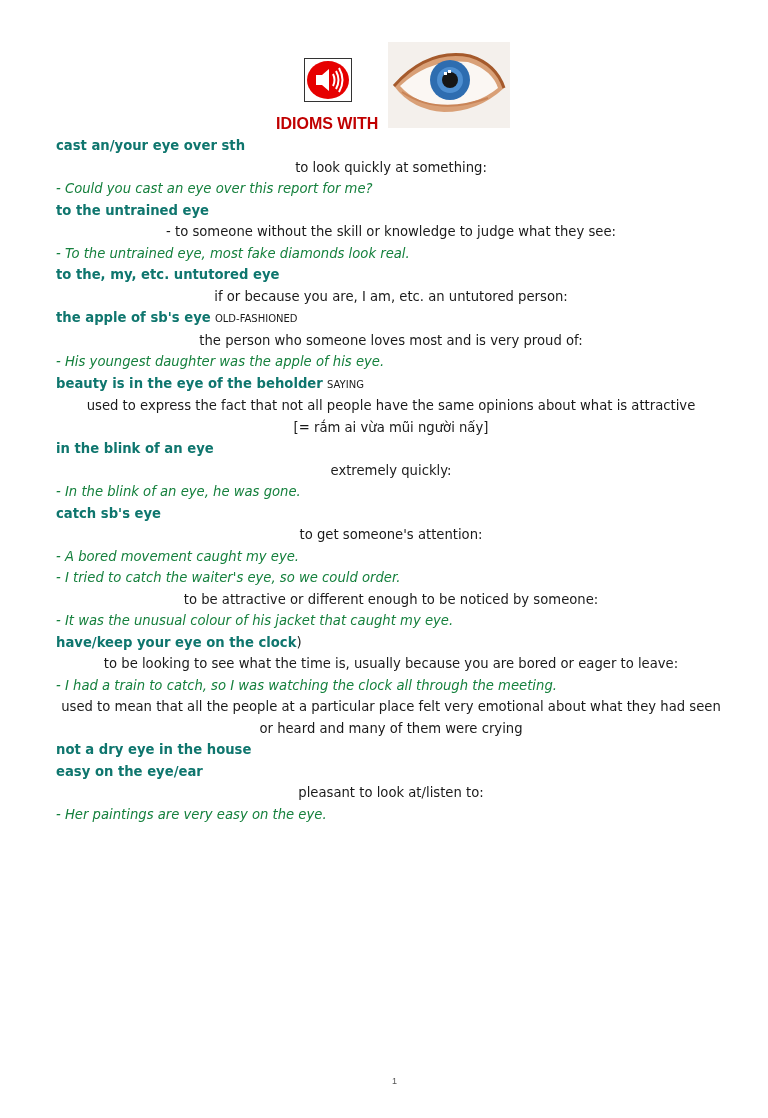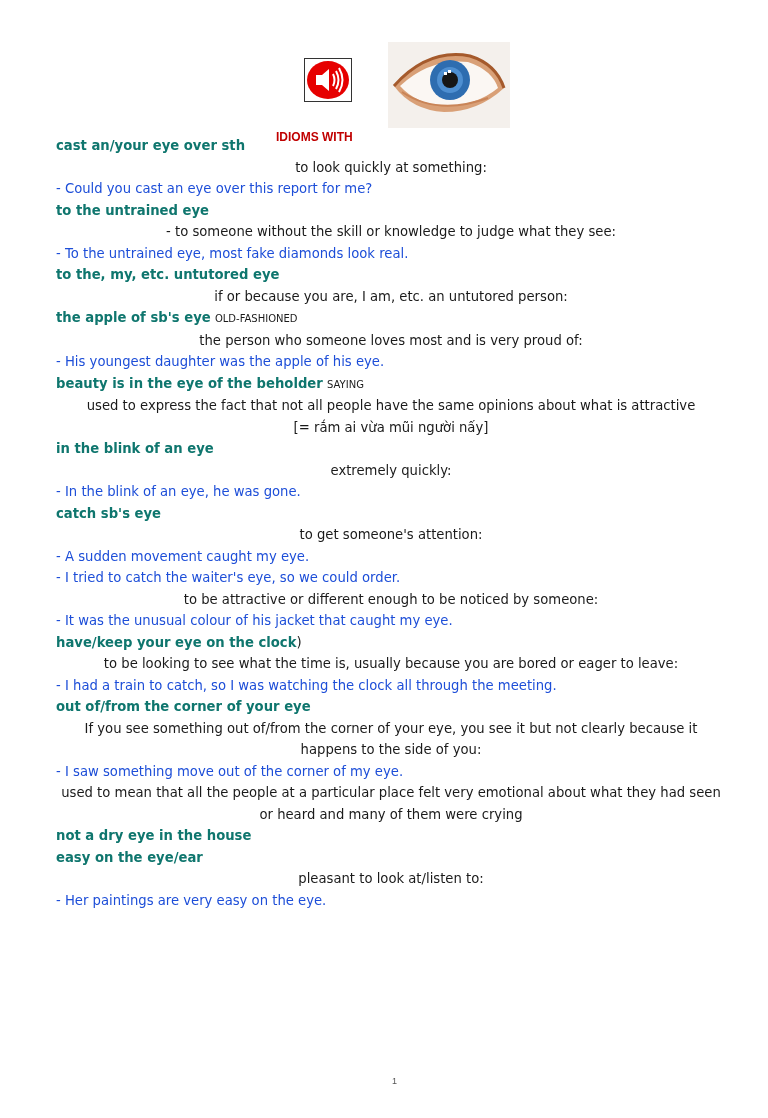--- a/index.html
+++ b/index.html
@@ -11,32 +11,32 @@
     .speaker-box {
       position: absolute; left: 304px; top: 58px; width: 48px; height: 44px;
       border: 1px solid #333; background: #fff; box-sizing: border-box;
       display: flex; align-items: center; justify-content: center;
     }
     .eye-image {
       position: absolute; left: 388px; top: 42px; width: 122px; height: 86px;
       background: #f3efec; overflow: hidden;
     }
     .title {
-      position: absolute; left: 276px; top: 130px;
-      color: #c00000; font-weight: bold; font-size: 12px;
+      position: absolute; left: 276px; top: 115px;
+      color: #c00000; font-weight: bold; font-size: 16px;
       font-family: "Liberation Sans", sans-serif;
     }
     .content {
       position: absolute; left: 56px; top: 135px; width: 670px;
       font-family: "DejaVu Sans", sans-serif; font-size: 13.2px; line-height: 21.5px;
     }
     .line { white-space: normal; margin: 0; }
     .term { color: #0f766e; font-weight: bold; }
     .def { color: #1a1a1a; text-align: center; }
-    .ex { color: #1d4ed8; }
+    .ex { color: #15803d; font-style: italic; }
     .tag { color: #1a1a1a; font-weight: normal; font-size: 10px; }
     .paren { color: #1a1a1a; font-weight: normal; }
     .pagenum {
       position: absolute; left: 392px; top: 1076px; font-size: 9px; color: #555;
       font-family: "Liberation Sans", sans-serif;
     }
   </style>
 </head>
 <body>
 
@@ -93,34 +93,29 @@
       <p class="line def">[= rắm ai vừa mũi người nấy]</p>
     </div>
     <div>
       <p class="line"><span class="term">in the blink of an eye</span></p>
       <p class="line def">extremely quickly:</p>
       <p class="line ex">- In the blink of an eye, he was gone.</p>
     </div>
     <div>
       <p class="line"><span class="term">catch sb's eye</span></p>
       <p class="line def">to get someone's attention:</p>
-      <p class="line ex">- A sudden movement caught my eye.</p>
+      <p class="line ex">- A bored movement caught my eye.</p>
       <p class="line ex">- I tried to catch the waiter's eye, so we could order.</p>
       <p class="line def">to be attractive or different enough to be noticed by someone:</p>
       <p class="line ex">- It was the unusual colour of his jacket that caught my eye.</p>
     </div>
     <div>
       <p class="line"><span class="term">have/keep your eye on the clock</span><span class="paren">)</span></p>
       <p class="line def">to be looking to see what the time is, usually because you are bored or eager to leave:</p>
       <p class="line ex">- I had a train to catch, so I was watching the clock all through the meeting.</p>
-    </div>
-    <div>
-      <p class="line"><span class="term">out of/from the corner of your eye</span></p>
-      <p class="line def">If you see something out of/from the corner of your eye, you see it but not clearly because it happens to the side of you:</p>
-      <p class="line ex">- I saw something move out of the corner of my eye.</p>
     </div>
     <div>
       <p class="line def">used to mean that all the people at a particular place felt very emotional about what they had seen or heard and many of them were crying</p>
       <p class="line"><span class="term">not a dry eye in the house</span></p>
     </div>
     <div>
       <p class="line"><span class="term">easy on the eye/ear</span></p>
       <p class="line def">pleasant to look at/listen to:</p>
       <p class="line ex">- Her paintings are very easy on the eye.</p>
     </div>

